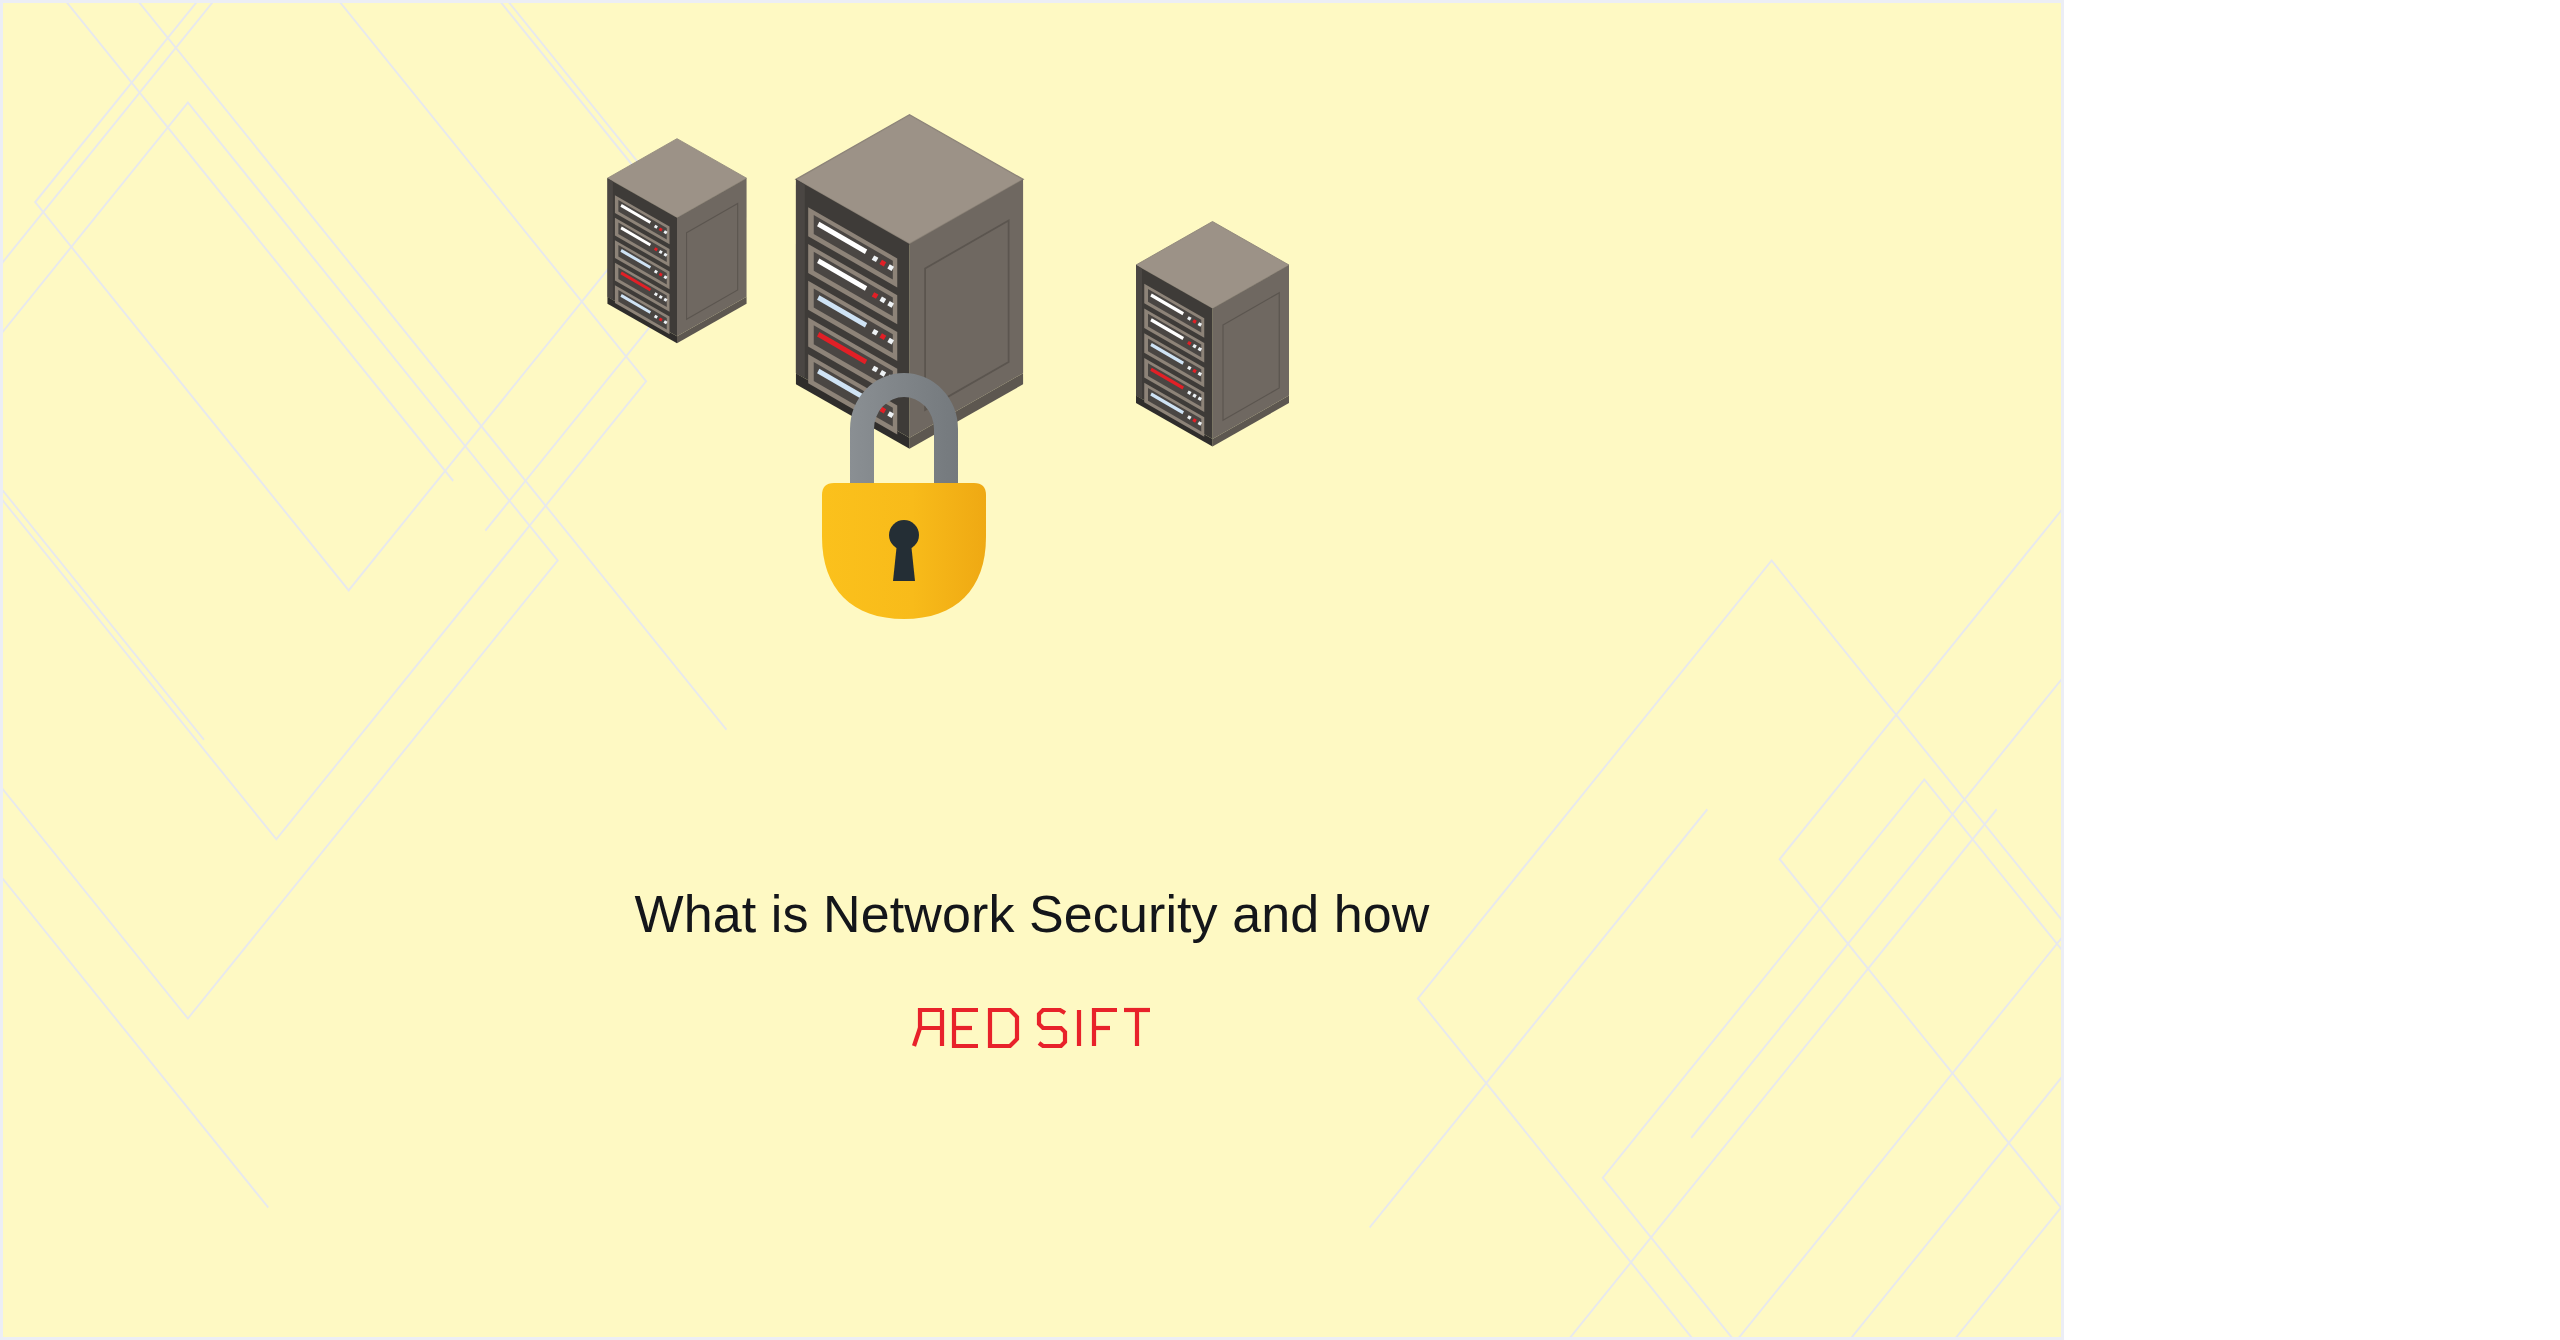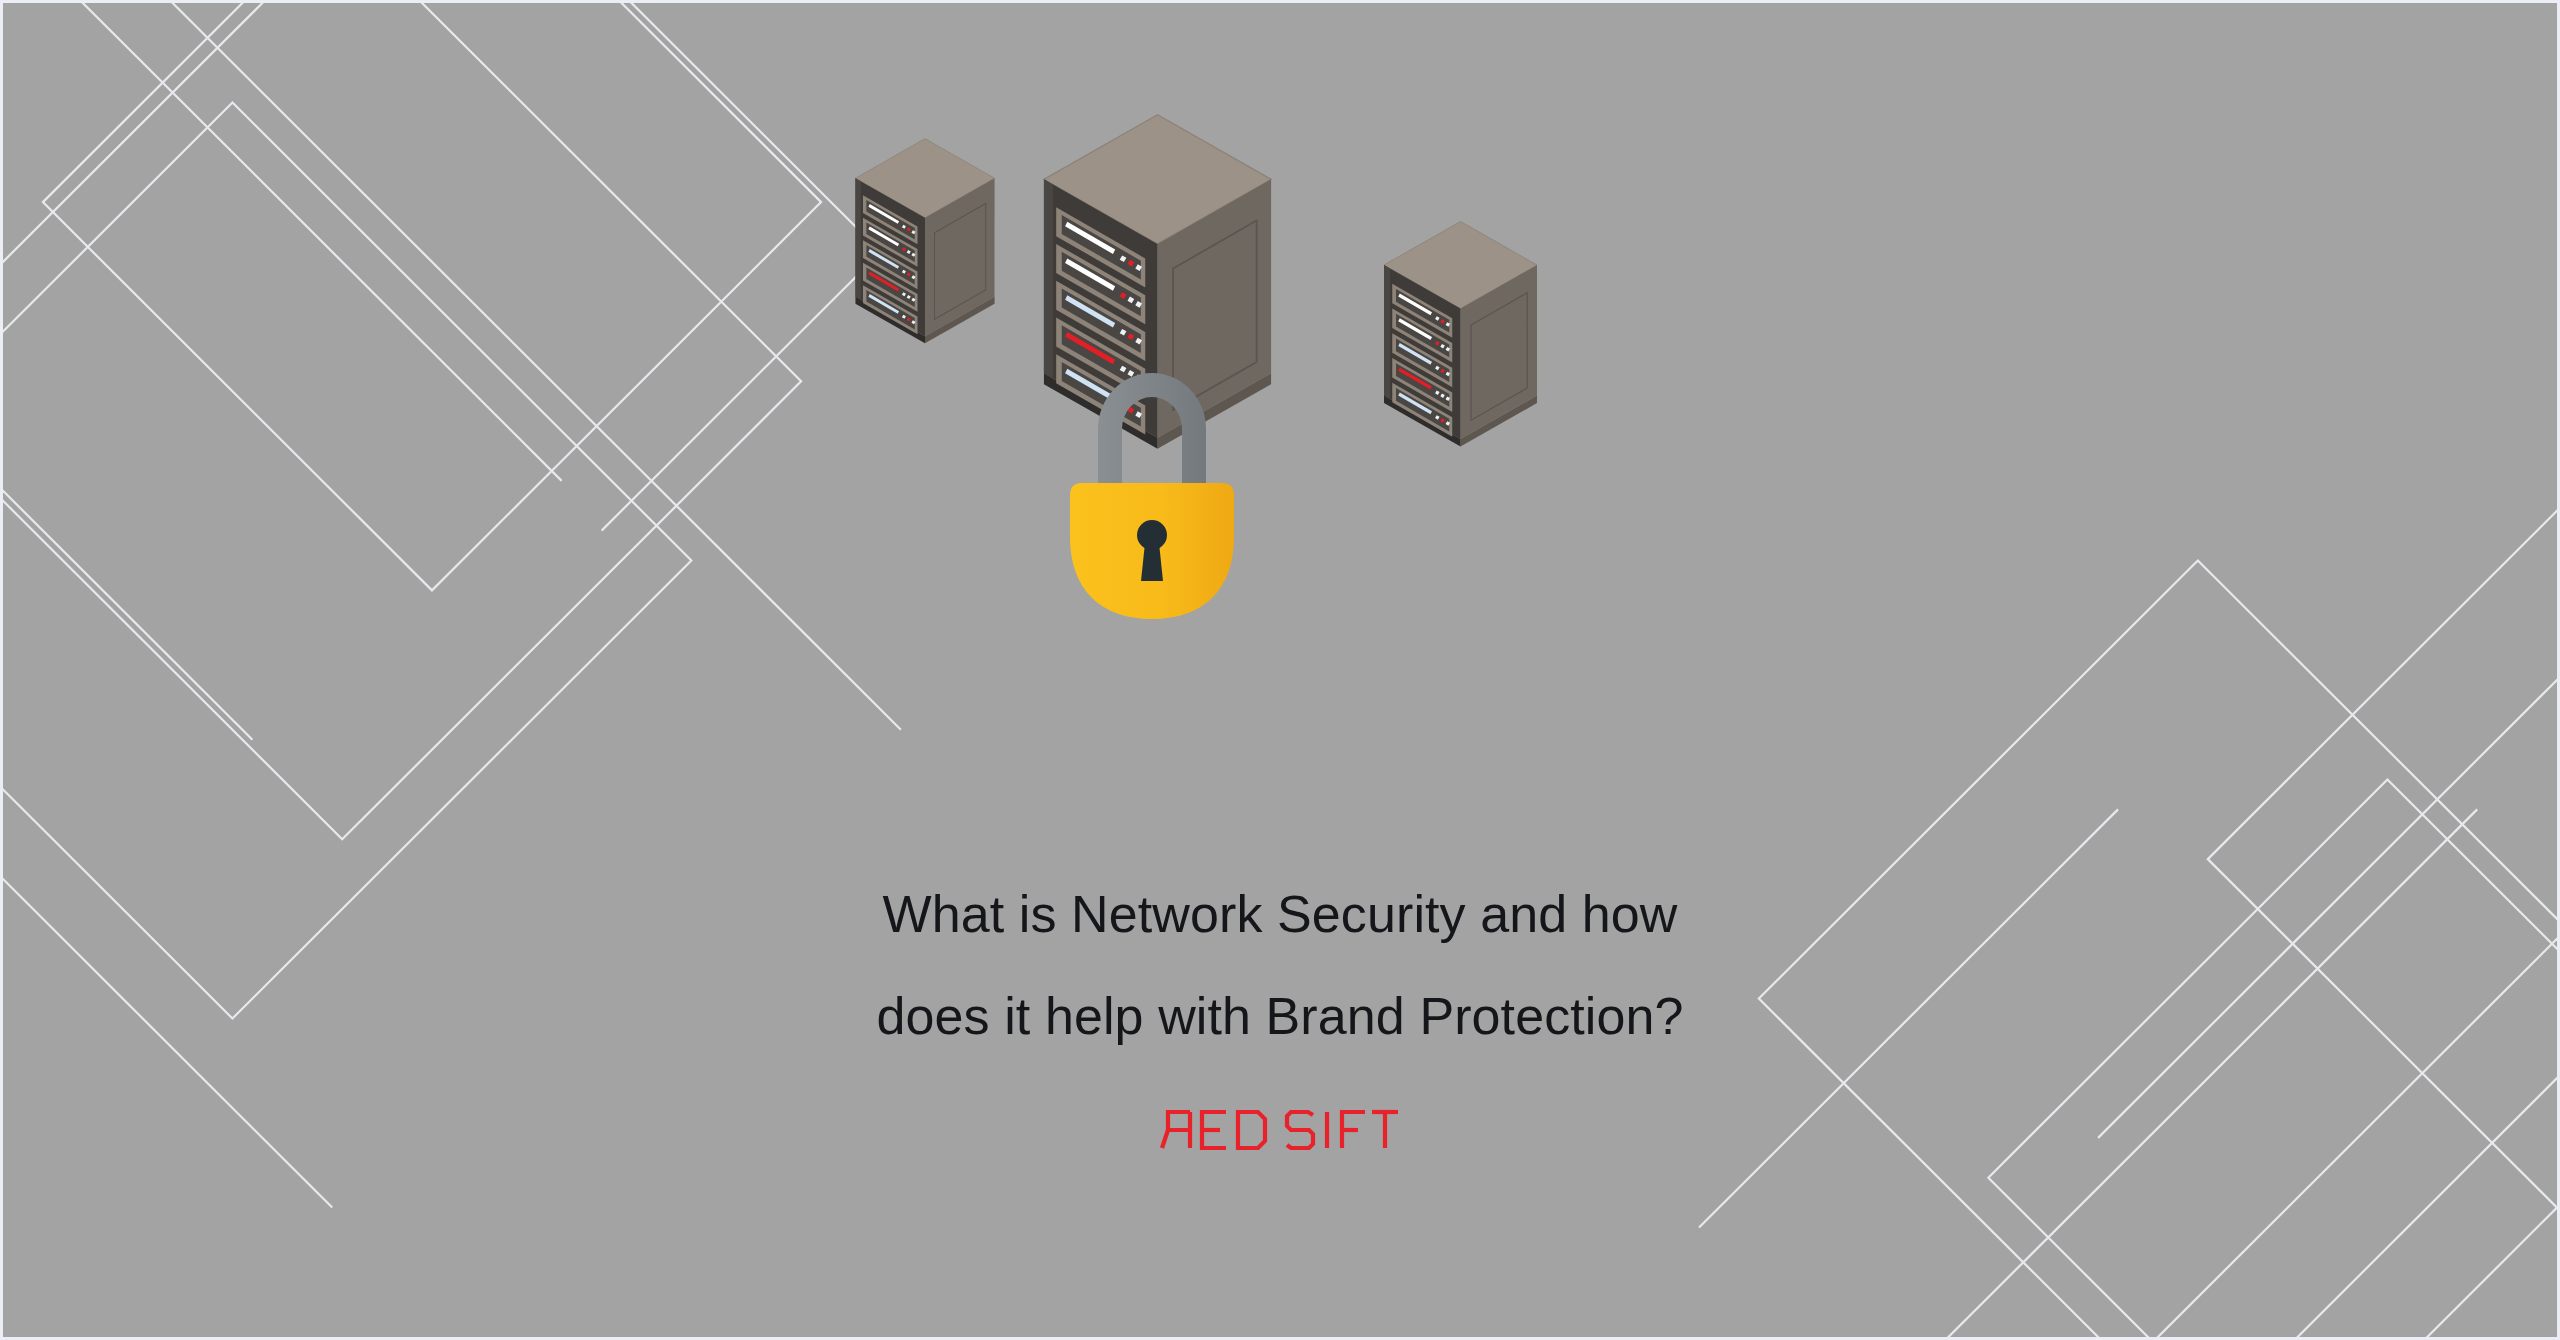--- a/index.html
+++ b/index.html
@@ -7,23 +7,23 @@
     margin: 0;
     padding: 0;
     background: #ffffff;
   }
   body {
     font-family: "Liberation Sans", sans-serif;
   }
 
   .canvas {
     position: relative;
-    width: 2560px;
+    width: 2064px;
     height: 1340px;
-    background: #a3a3a3;
+    background: #fef9c3;
     overflow: hidden;
     box-sizing: border-box;
     border: 3px solid #eceef5;
   }
 
   
   .bg-pattern {
     position: absolute;
     inset: 0;
     z-index: 0;
@@ -216,21 +216,20 @@
           <path d="M 295 444 L 309 444 L 313 482 L 291 482 Z" fill="#242e35"></path>
         </g>
       </g>
     </svg>
   </div>
 
   <div class="text-block">
 
     <h1 class="headline">
       <span class="line">What is Network Security and how</span>
-      <span class="line">does it help with Brand Protection?</span>
     </h1>
 
     <div class="logo-wrap">
 
       <svg width="240" height="42" viewBox="0 0 240 42" xmlns="http://www.w3.org/2000/svg" role="img" aria-label="RED SIFT">
         <g fill="none" stroke="#e8222a" stroke-width="4.2" stroke-linecap="butt" stroke-linejoin="miter">
 
           <path d="M 30 3 L 8 3 L 8 21 L 30 21"></path>
           <path d="M 30 3 L 30 39"></path>
           <path d="M 8 21 L 2 39"></path>

